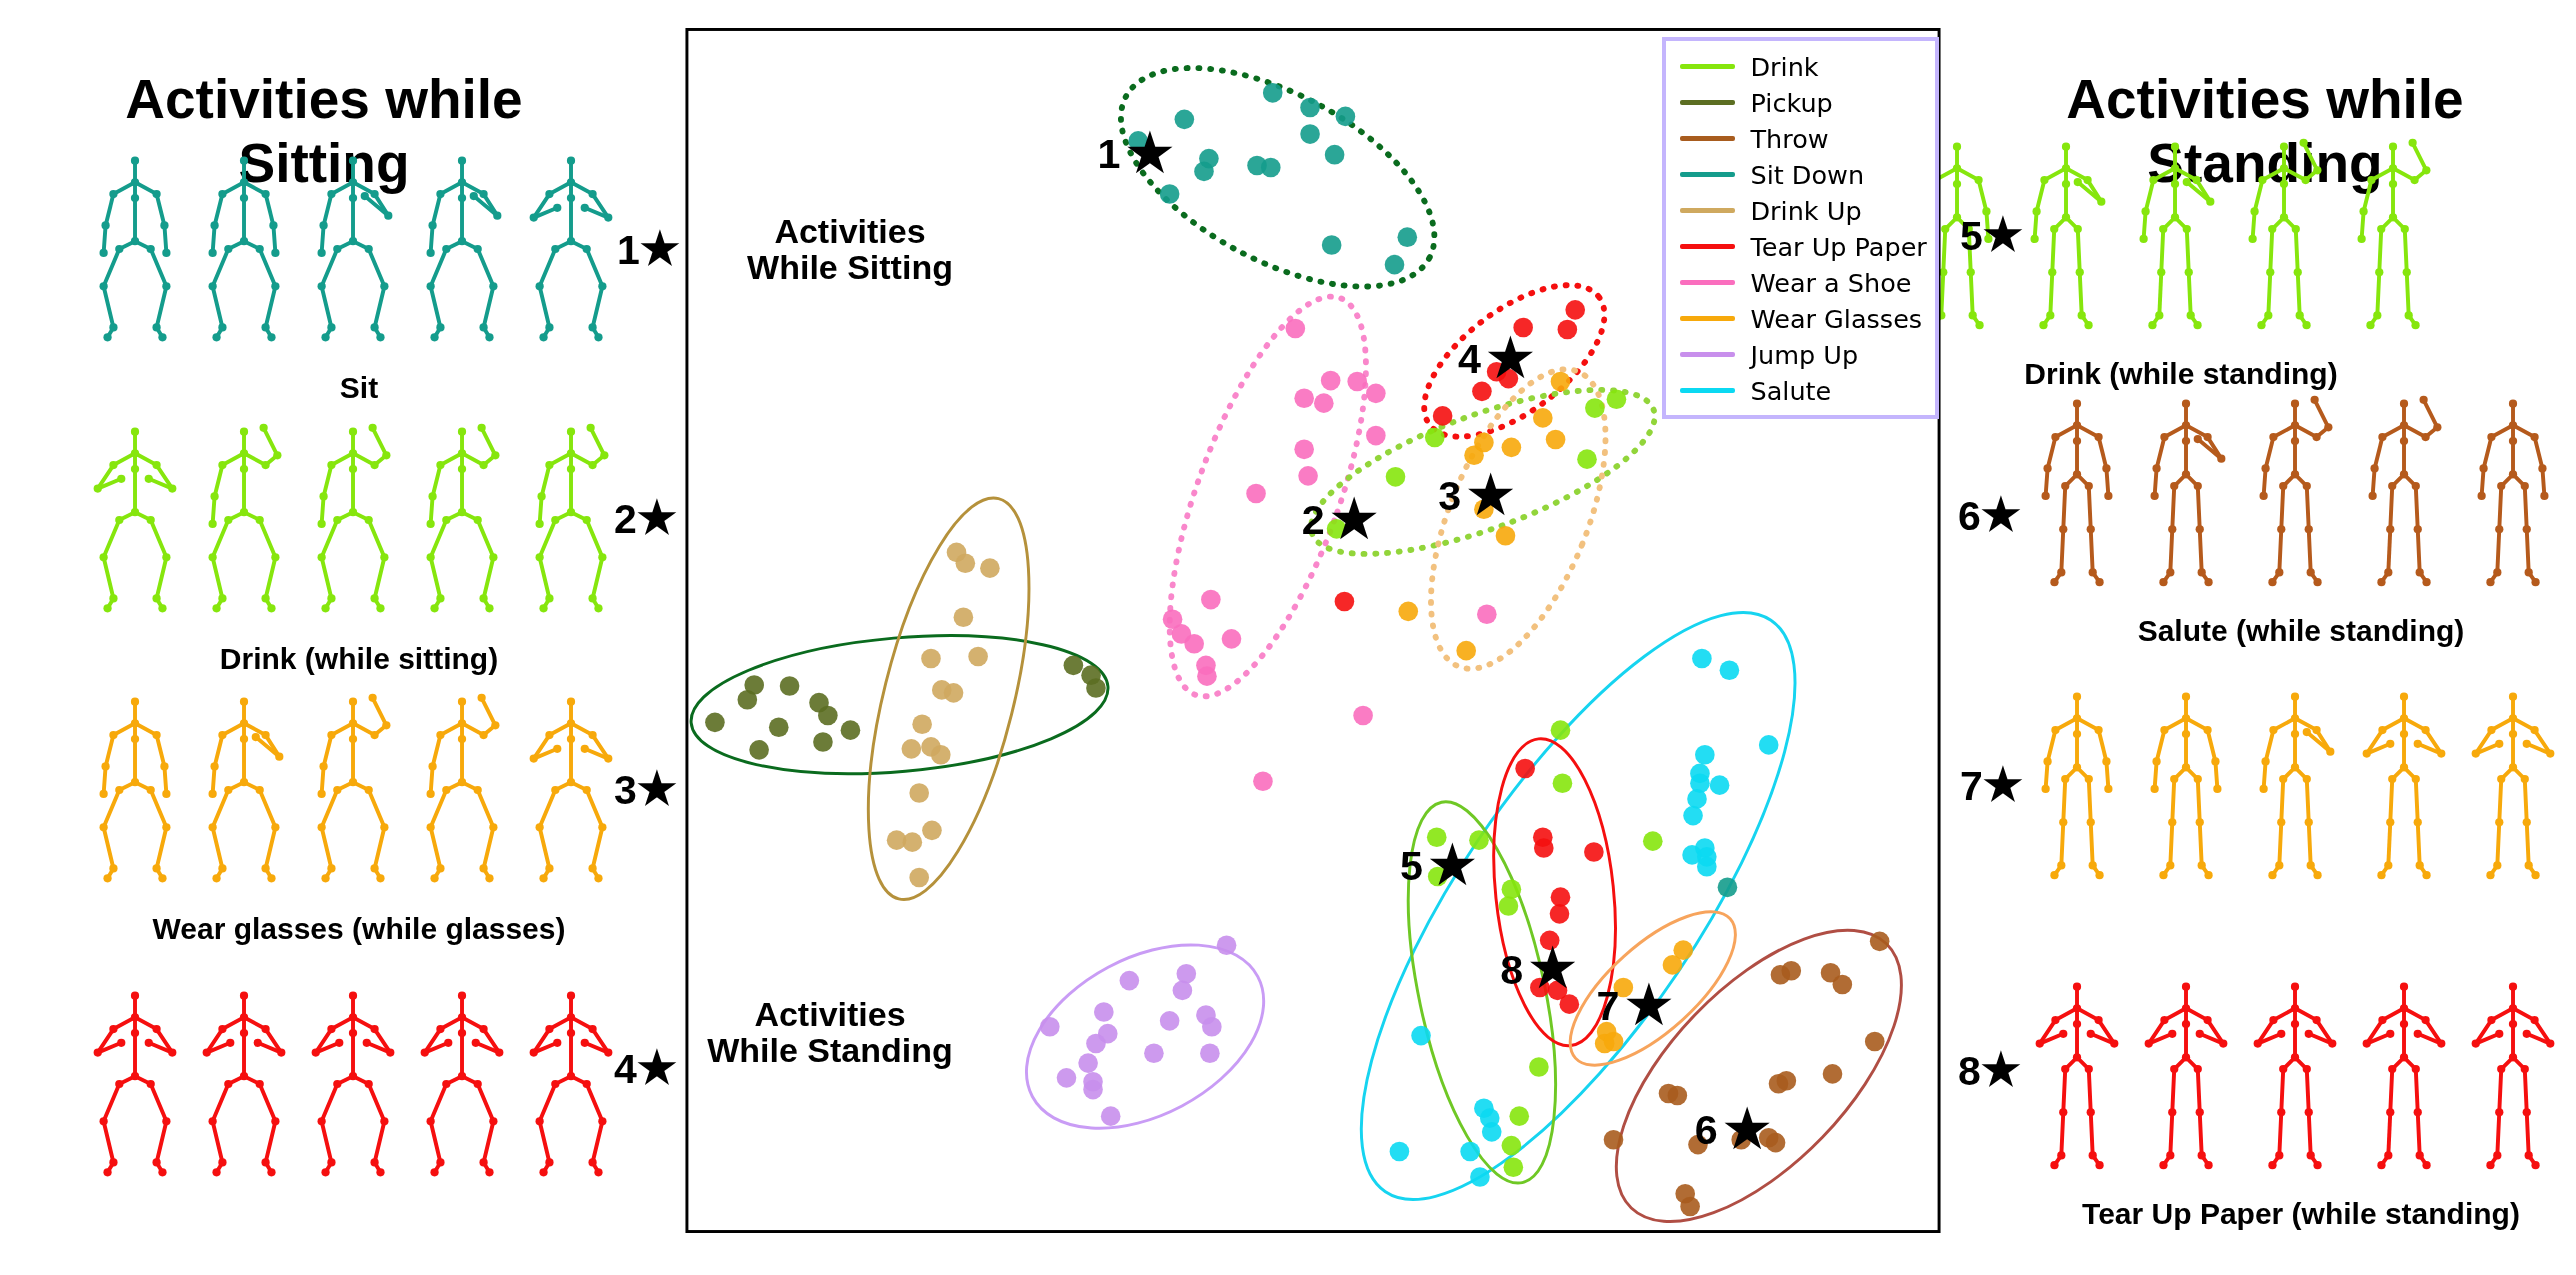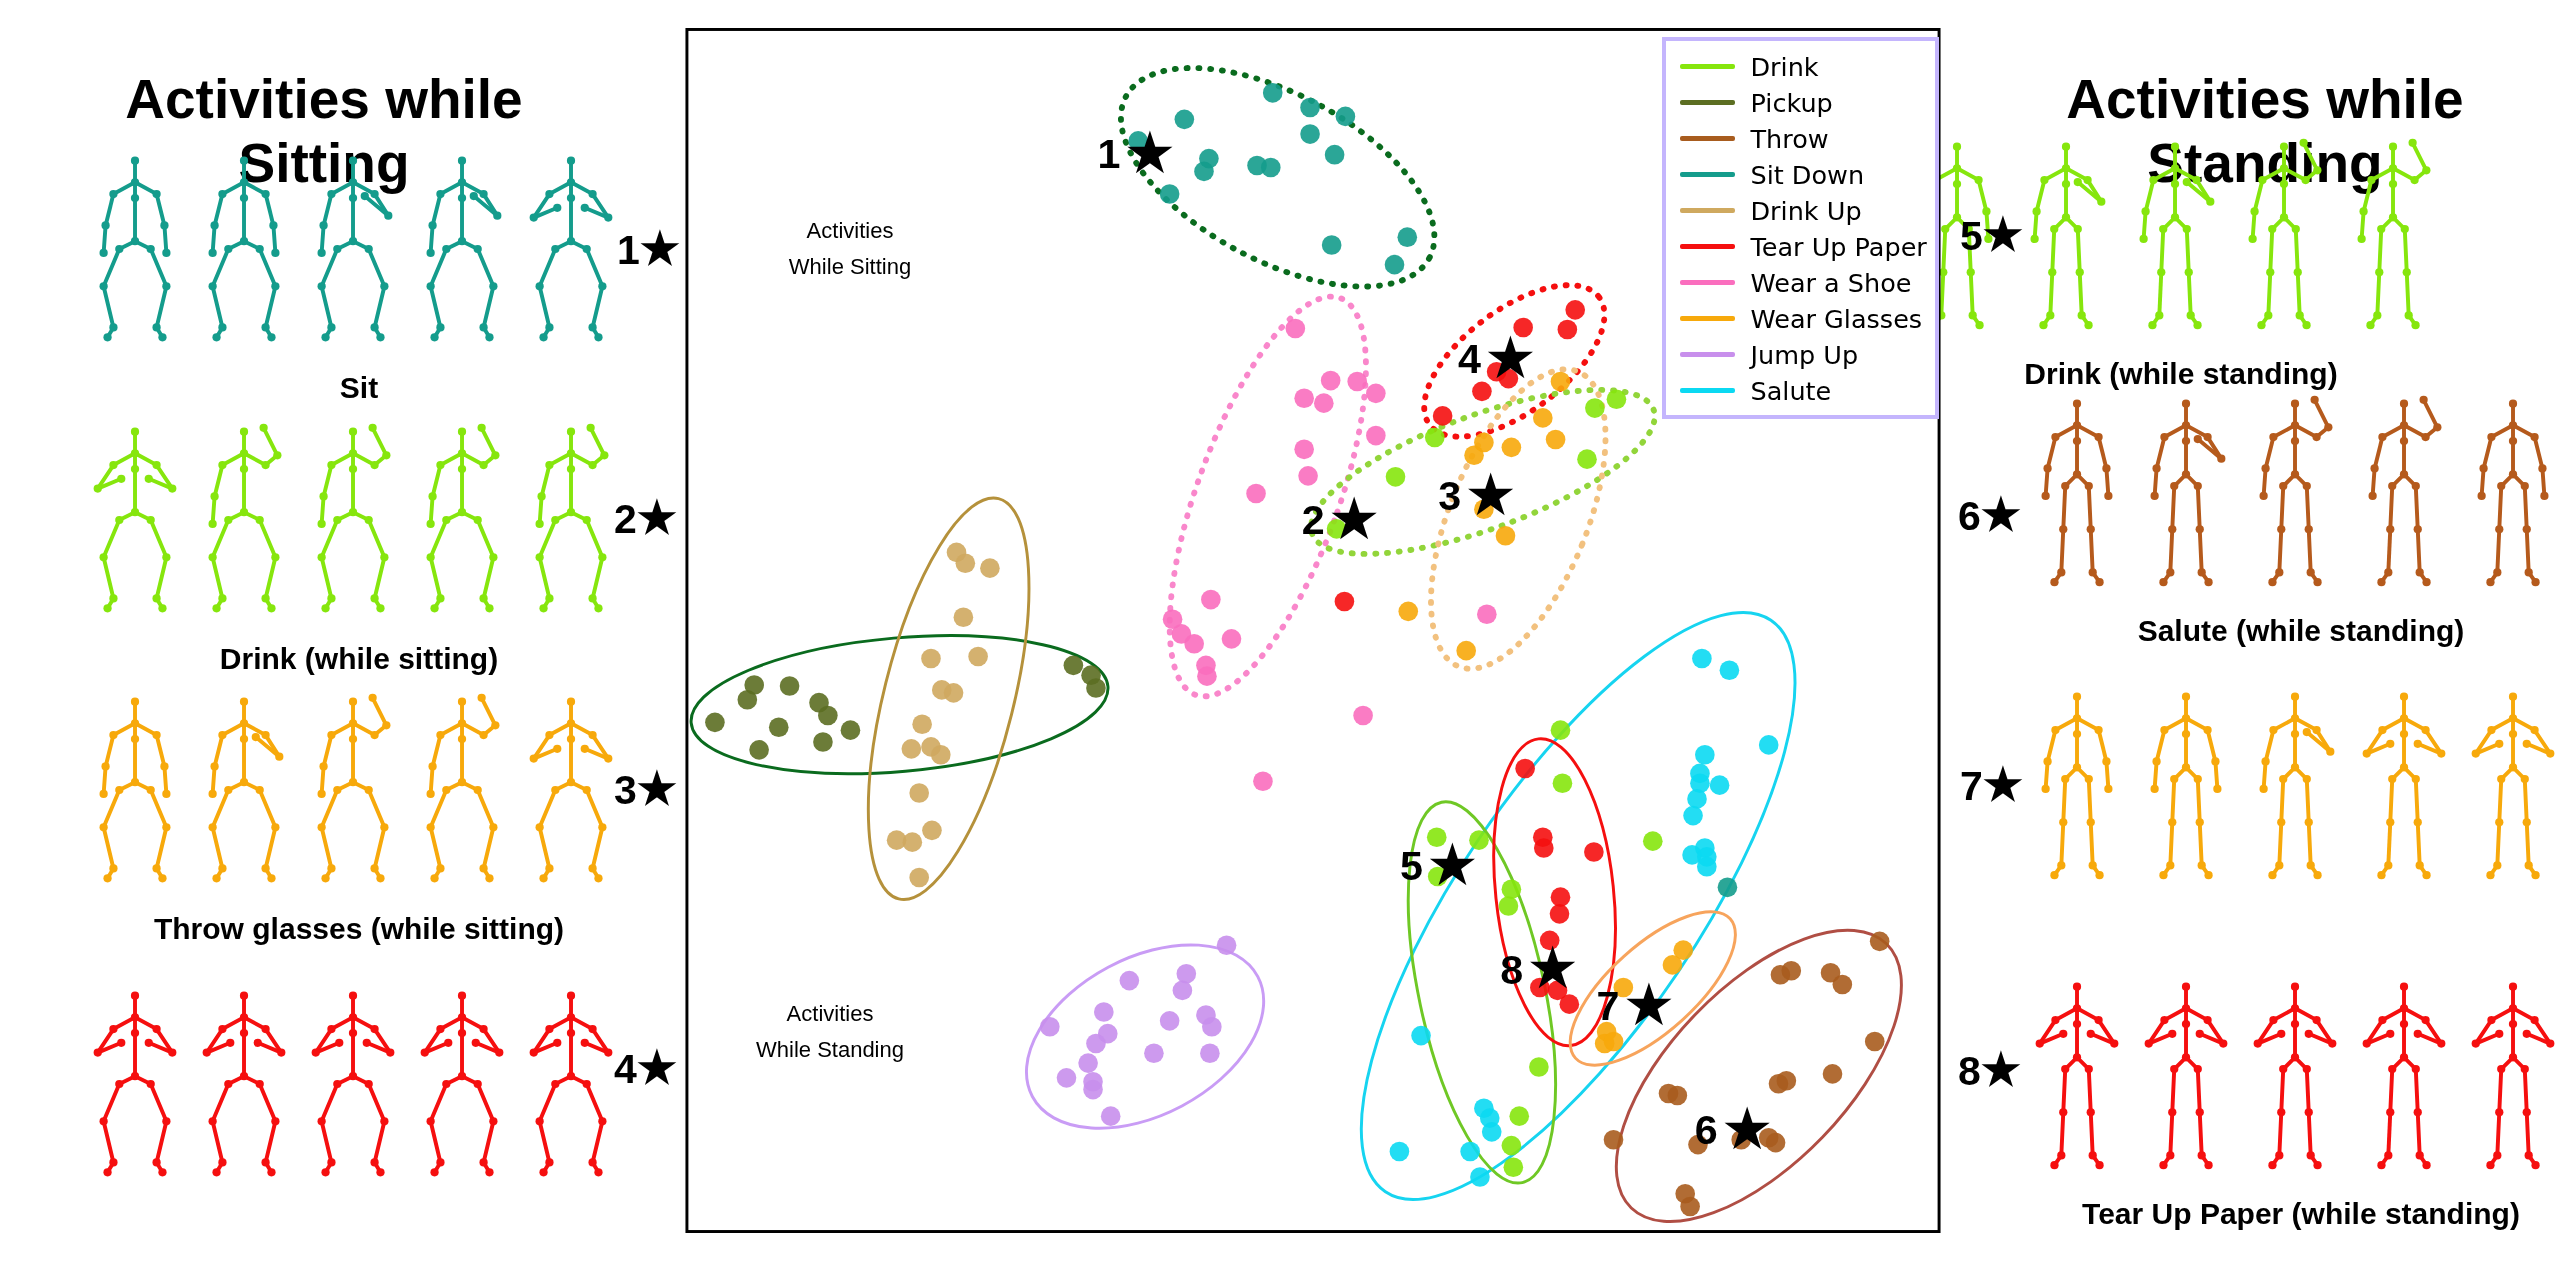--- a/index.html
+++ b/index.html
@@ -6,21 +6,21 @@
   body{width:2576px;height:1275px;position:relative;overflow:hidden;
        font-family:"Liberation Sans", sans-serif;color:#000;}
   .panel-title{position:absolute;font-size:55px;font-weight:bold;text-align:center;}
   .side-row{position:absolute;}
   .skel-strip{display:flex;gap:5.9px;}
   .row-caption{font-size:30px;font-weight:bold;text-align:center;margin-top:19.6px;}
   .star-label{position:absolute;font-size:41px;font-weight:bold;white-space:nowrap;}
   .star-label .glyph{font-size:45px;}
   #plot-wrap{position:absolute;left:685px;top:27.5px;width:1256px;height:1205px;}
   #plot-svg{position:absolute;left:0;top:0;}
-  .plot-note{position:absolute;font-size:22px;font-weight:normal;text-align:center;
+  .plot-note{position:absolute;font-size:34px;font-weight:bold;text-align:center;
              transform:translate(-50%,-50%);line-height:36px;white-space:nowrap;}
   #legend{position:absolute;left:1662px;top:37px;width:277px;
           background:rgba(255,255,255,.95);border:4px solid #c4b5fd;border-radius:0;
           padding:7.9px 0 5.9px 0;box-sizing:border-box;z-index:5;}
   .legend-item{display:flex;align-items:center;height:36px;padding-left:13.8px;}
   .legend-line{width:55px;height:4.9px;border-radius:2px;flex:0 0 auto;}
   .legend-text{font-size:25.5px;margin-left:15.7px;font-family:"DejaVu Sans", sans-serif;}
 </style>
 </head>
 <body>
@@ -596,21 +596,21 @@
         <circle cx="30" cy="184" r="4.2" fill="#F7A90B"></circle>
         <circle cx="74" cy="184" r="4.2" fill="#F7A90B"></circle>
         <circle cx="24" cy="194" r="4.2" fill="#F7A90B"></circle>
         <circle cx="80" cy="194" r="4.2" fill="#F7A90B"></circle>
         <circle cx="14" cy="72" r="4.2" fill="#F7A90B"></circle>
         <circle cx="38" cy="62" r="4.2" fill="#F7A90B"></circle>
         <circle cx="90" cy="72" r="4.2" fill="#F7A90B"></circle>
         <circle cx="66" cy="62" r="4.2" fill="#F7A90B"></circle>
       </svg>
     </div>
-  <div class="row-caption">Throw glasses (while sitting)</div>
+  <div class="row-caption">Wear glasses (while glasses)</div>
 </div>
 <div class="star-label" style="left:614px;top:762px;">
   <span>3</span><span class="glyph">★</span>
 </div>
 
 <div class="side-row" style="left:84px;top:982px;width:550px;">
   <div class="skel-strip">
       <svg width="103" height="204" viewBox="0 0 105 208">
         <line x1="52" y1="14" x2="52" y2="36" stroke="#F50F0F" stroke-width="4" stroke-linecap="round"></line>
         <line x1="52" y1="36" x2="30" y2="48" stroke="#F50F0F" stroke-width="4" stroke-linecap="round"></line>

